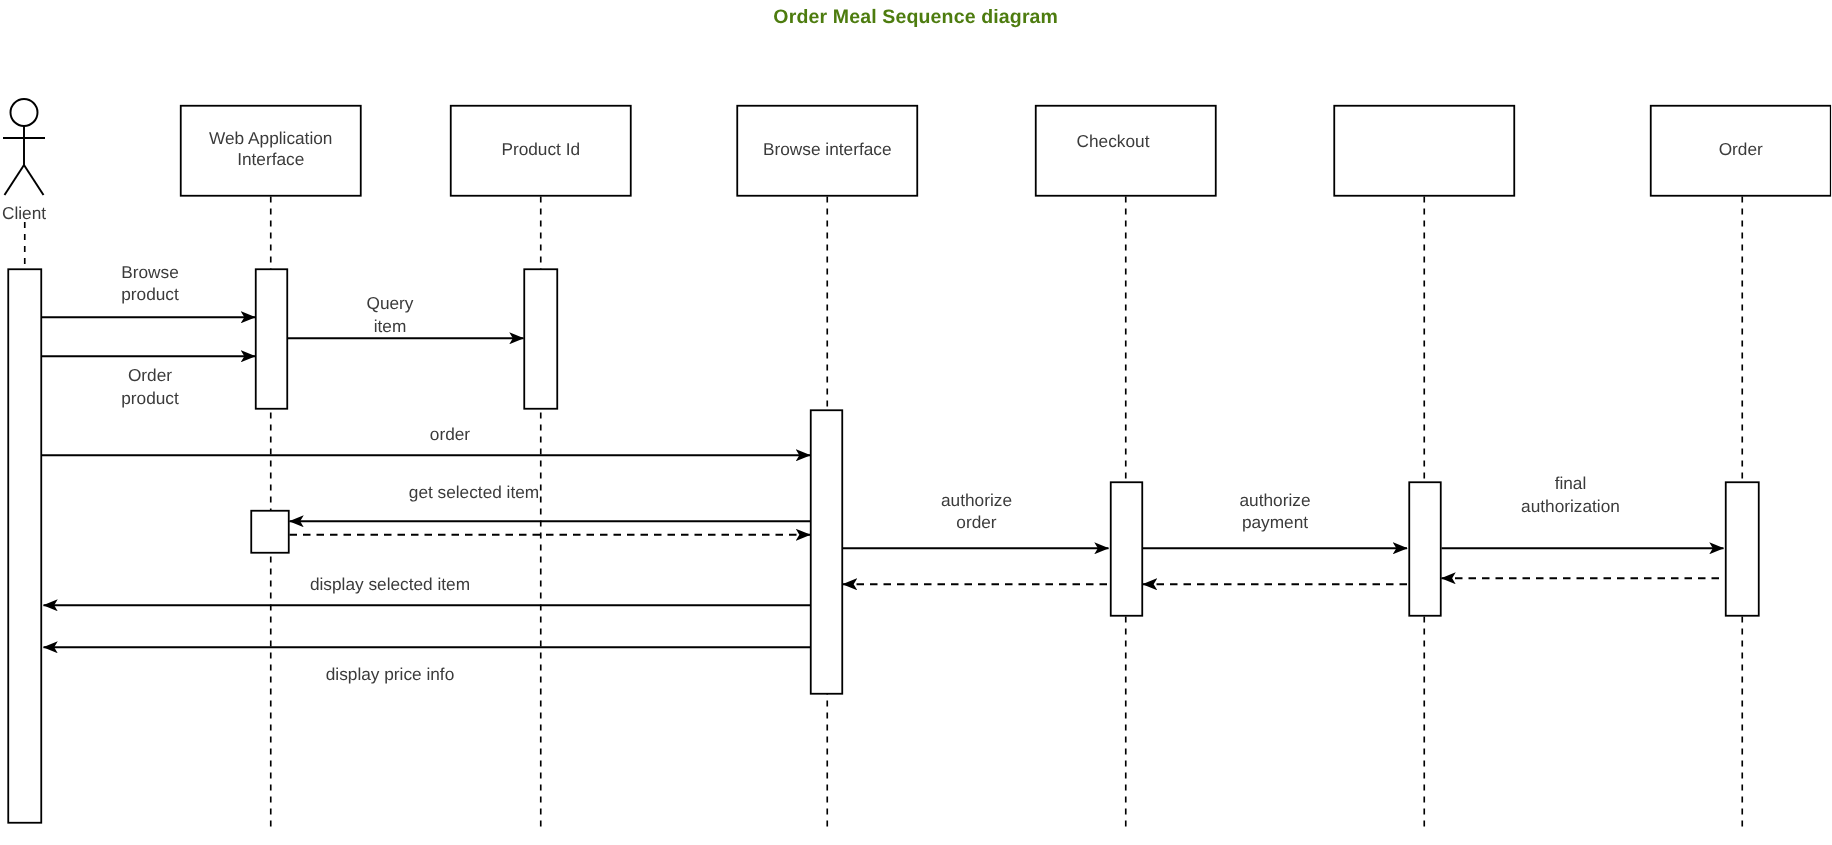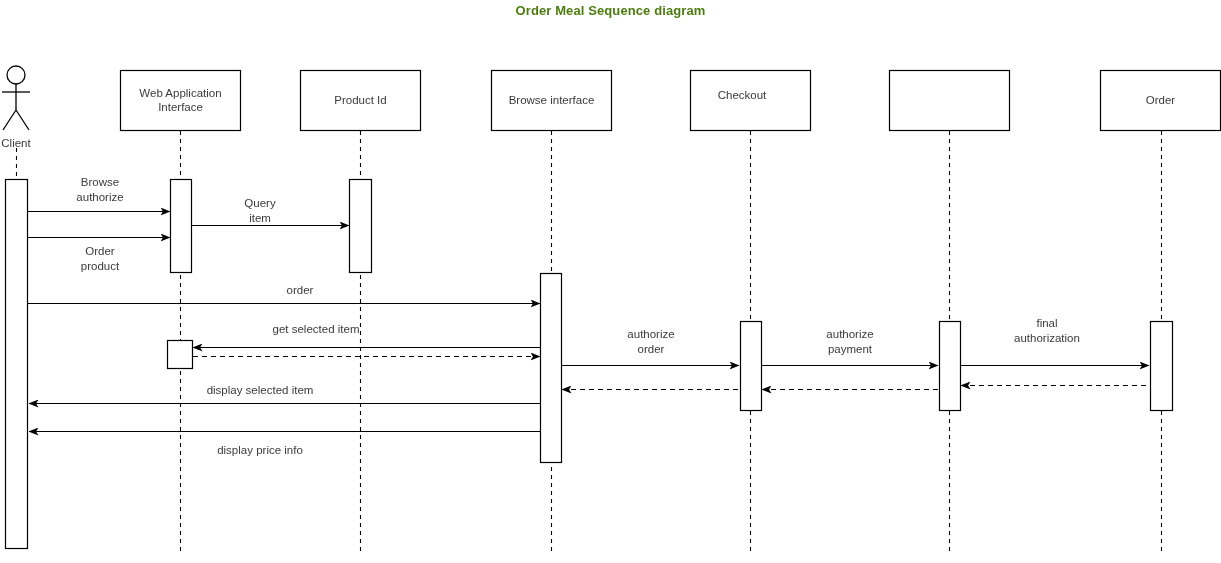--- a/index.html
+++ b/index.html
@@ -145,21 +145,21 @@
   <div class="lbl box-label" style="left:300px; top:93px; width:121px;">Product Id</div>
 
   <div class="lbl box-label" style="left:491px; top:93px; width:121px;">Browse interface</div>
 
   <div class="lbl box-label" style="left:690px; top:88px; width:104px;">Checkout</div>
 
 
   <div class="lbl box-label" style="left:1100px; top:93px; width:121px;">Order</div>
 
   <div class="lbl msg-label" style="left:50px; top:175px; width:100px;">Browse
-authorize</div>
+product</div>
 
   <div class="lbl msg-label" style="left:210px; top:196px; width:100px;">Query
 item</div>
 
   <div class="lbl msg-label" style="left:50px; top:244px; width:100px;">Order
 product</div>
 
   <div class="lbl msg-label" style="left:250px; top:283px; width:100px;">order</div>
 
   <div class="lbl msg-label" style="left:236px; top:322px; width:160px;">get selected item</div>

